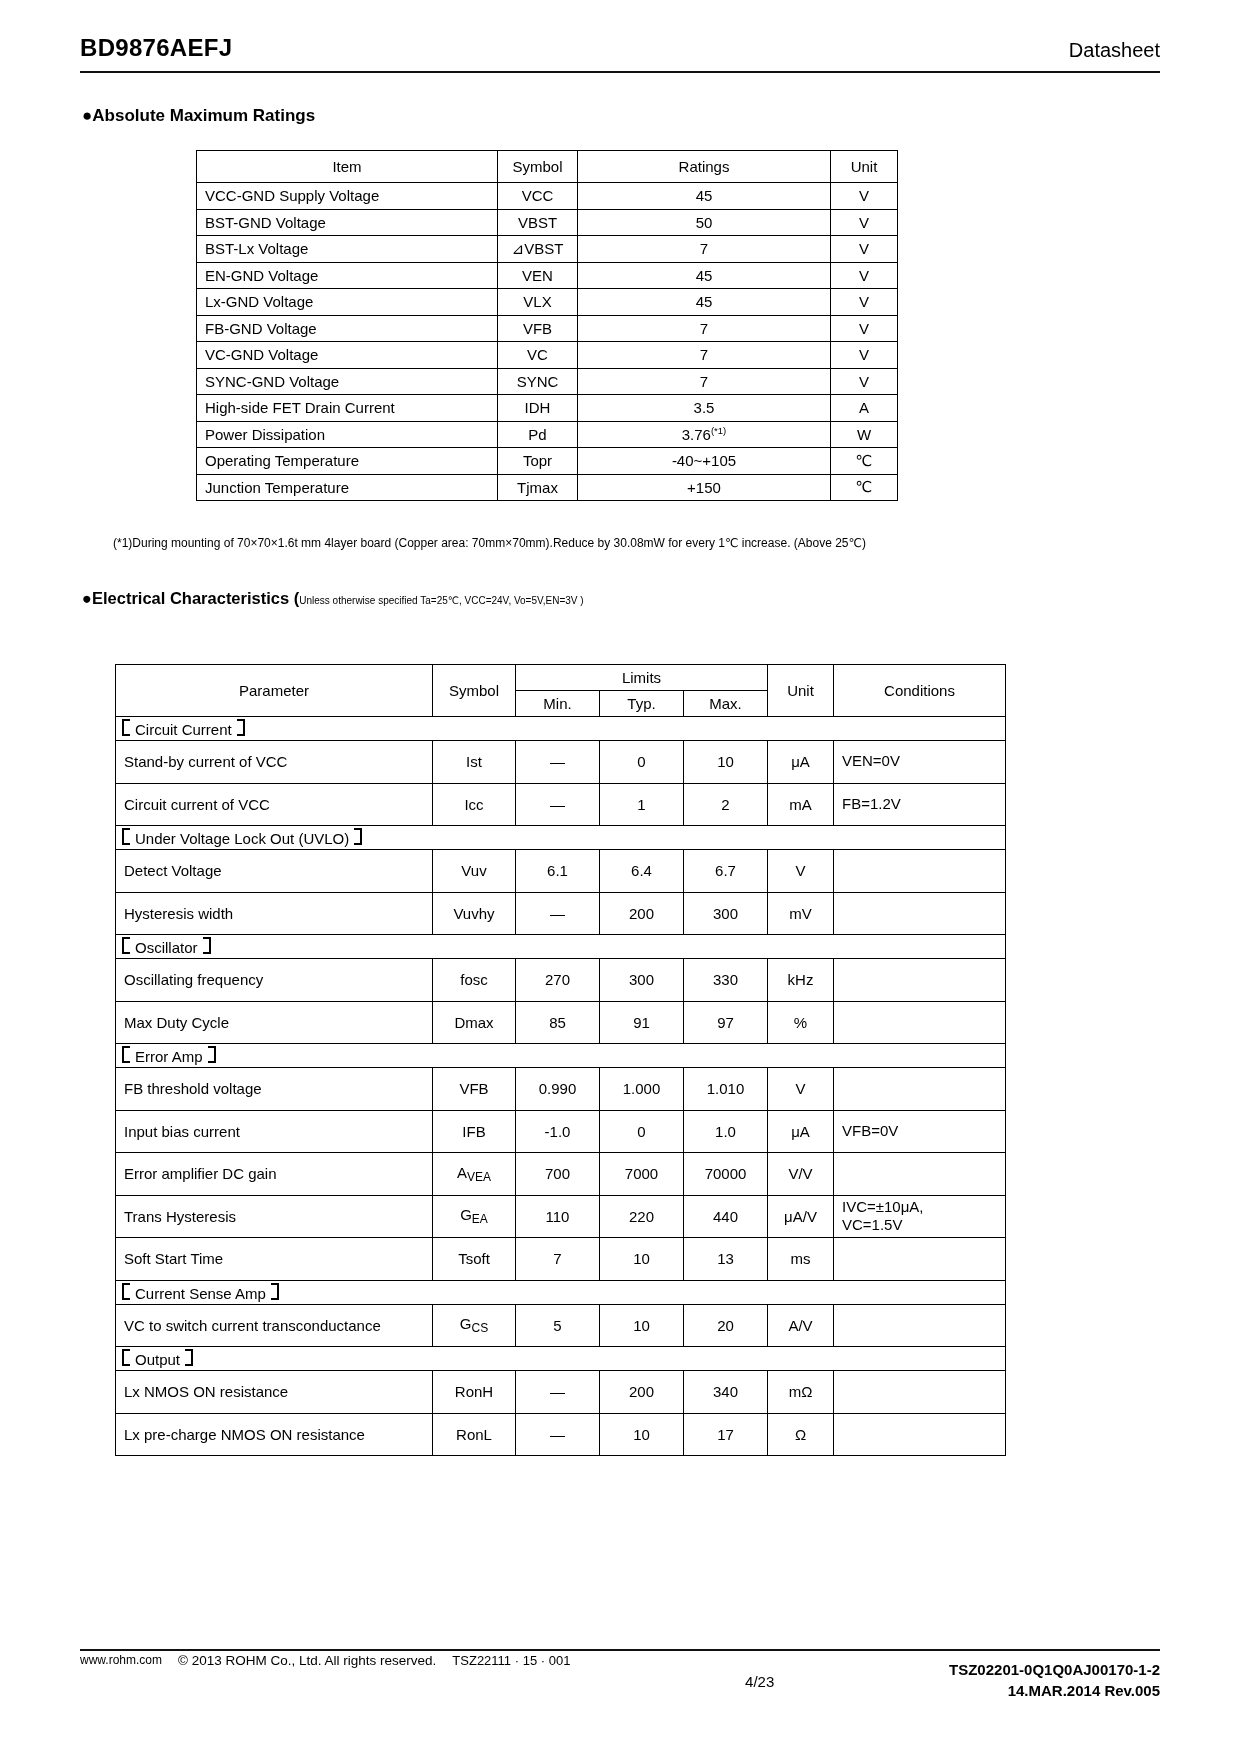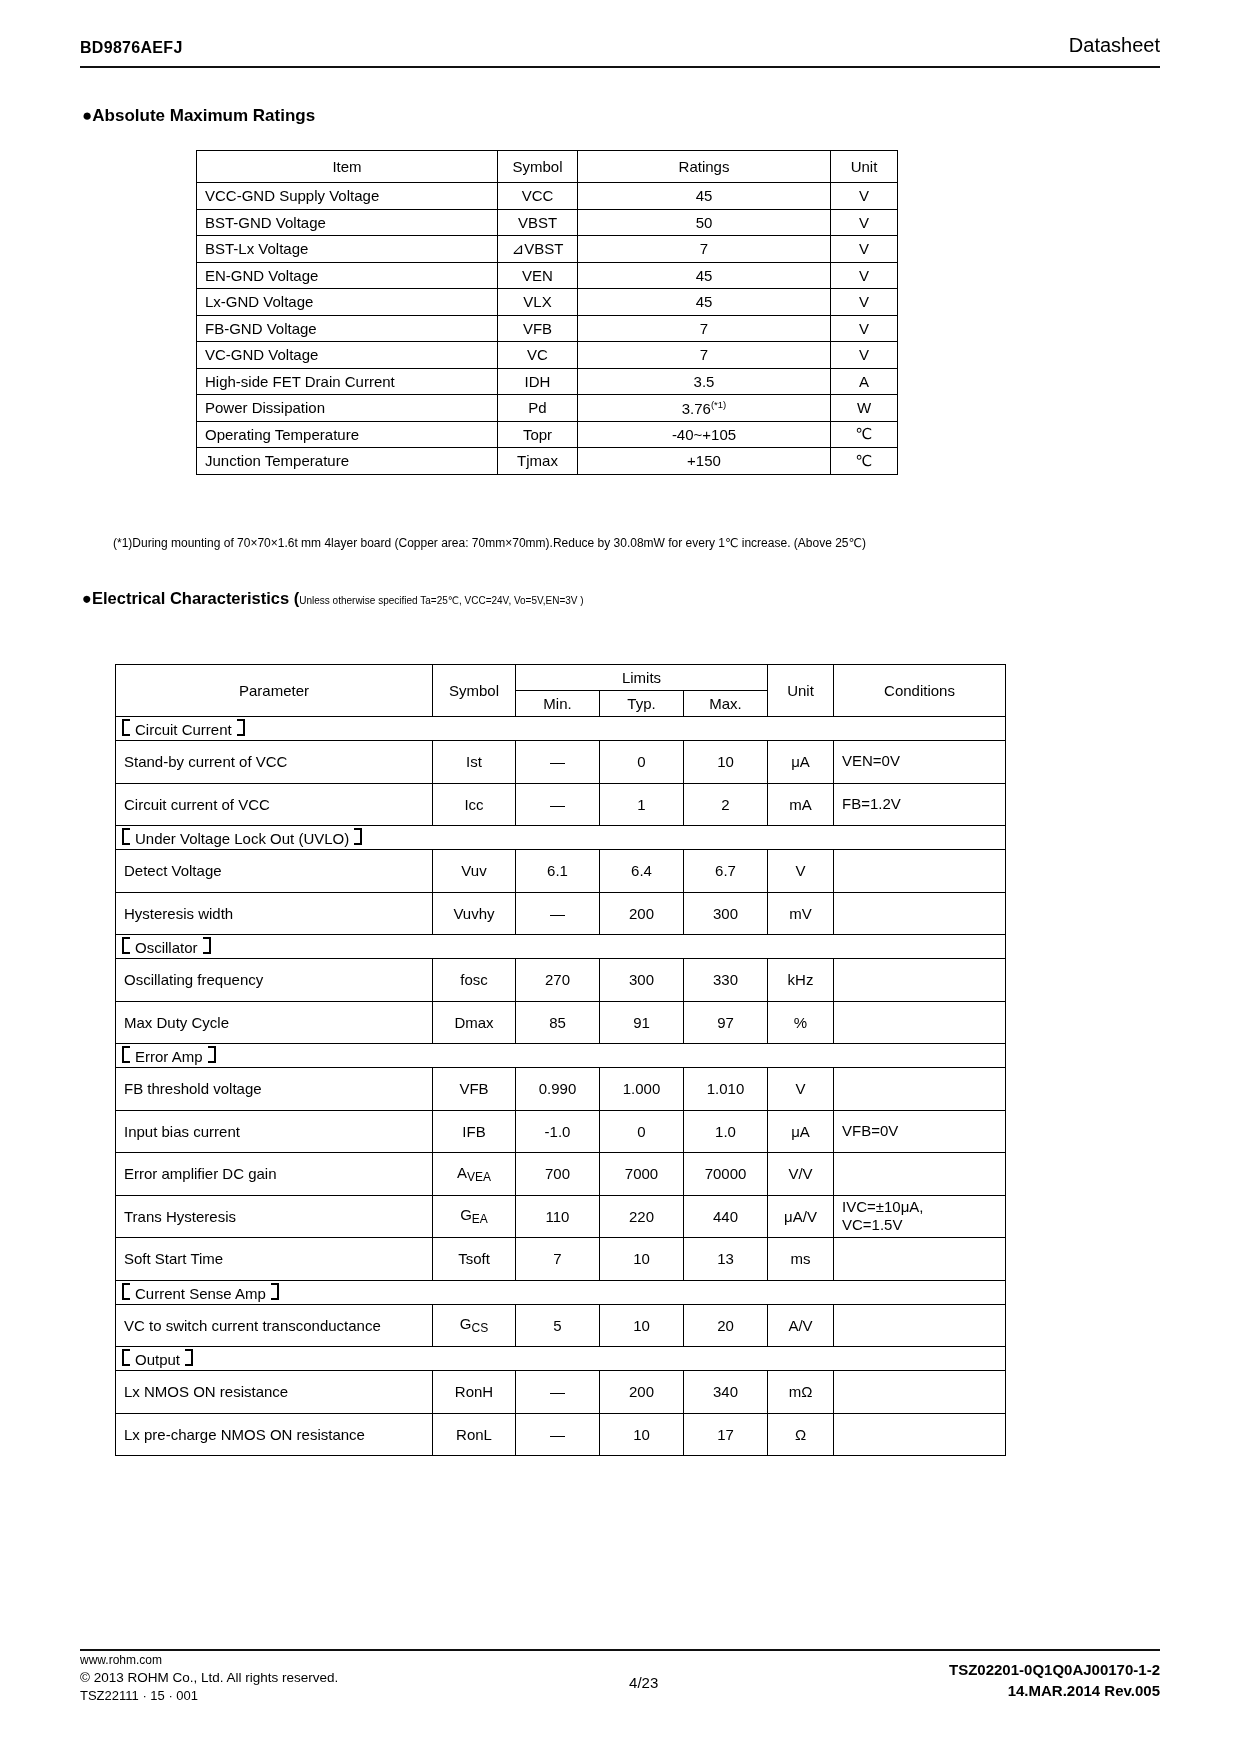--- a/index.html
+++ b/index.html
@@ -9,21 +9,21 @@
     font-family:"Liberation Sans","DejaVu Sans",sans-serif;
   }
   .abs{position:absolute}
 
   
   .doc-header{
     top:34px;left:80px;width:1080px;
     border-bottom:2px solid #111;padding-bottom:9px;
     display:flex;justify-content:space-between;align-items:flex-end;
   }
-  .part-number{font-size:16px;font-weight:700;letter-spacing:.3px}
+  .part-number{font-size:24px;font-weight:700;letter-spacing:.3px}
   .doc-type{font-size:20px;font-weight:400}
 
   
   .amr-title{top:106px;left:82px;font-size:17px;font-weight:700}
   .ec-title{top:589px;left:82px;font-size:16.5px}
   .ec-title .bold{font-weight:700}
   .ec-title .normal{font-weight:400;font-size:10px}
 
   
   table{border-collapse:collapse;table-layout:fixed}
@@ -53,21 +53,21 @@
   .lb,.rb{display:inline-block;width:6px;height:13px;border:2px solid #000;vertical-align:-1px}
   .lb{border-right:0;margin-right:5px}
   .rb{border-left:0;margin-left:5px}
 
   
   .doc-footer{
     top:1649px;left:80px;width:1080px;
     border-top:2px solid #111;padding-top:2px;
   }
   .footer-cols{display:flex;justify-content:space-between}
-  .footer-left{display:flex;flex-direction:column;gap:3px}
+  .footer-left{display:flex;flex-direction:row;gap:16px}
   .f-url{font-size:12px}
   .f-copy{font-size:13.5px}
   .f-code{font-size:13px}
   .footer-center{align-self:center;font-size:15px;padding-top:8px}
   .footer-right{text-align:right;padding-top:6px}
   .f-doccode,.f-rev{font-size:15px;font-weight:700;line-height:1.4}
 </style>
 </head>
 <body>
 
@@ -126,20 +126,26 @@
     </tr>
     <tr>
       <td class="cell-item">FB-GND Voltage</td>
       <td>VFB</td>
       <td>7</td>
       <td>V</td>
     </tr>
     <tr>
       <td class="cell-item">VC-GND Voltage</td>
       <td>VC</td>
+      <td>7</td>
+      <td>V</td>
+    </tr>
+    <tr>
+      <td class="cell-item">SYNC-GND Voltage</td>
+      <td>SYNC</td>
       <td>7</td>
       <td>V</td>
     </tr>
     <tr>
       <td class="cell-item">High-side FET Drain Current</td>
       <td>IDH</td>
       <td>3.5</td>
       <td>A</td>
     </tr>
     <tr>

